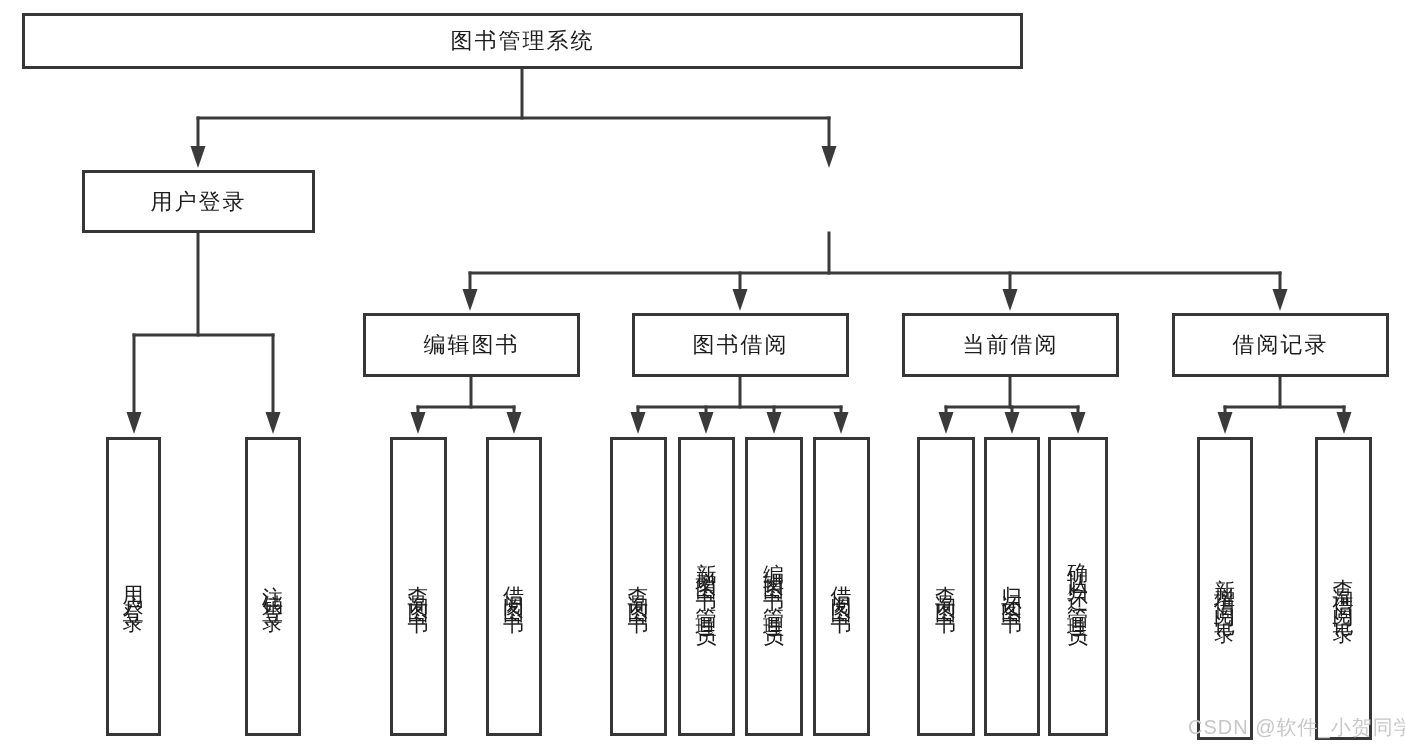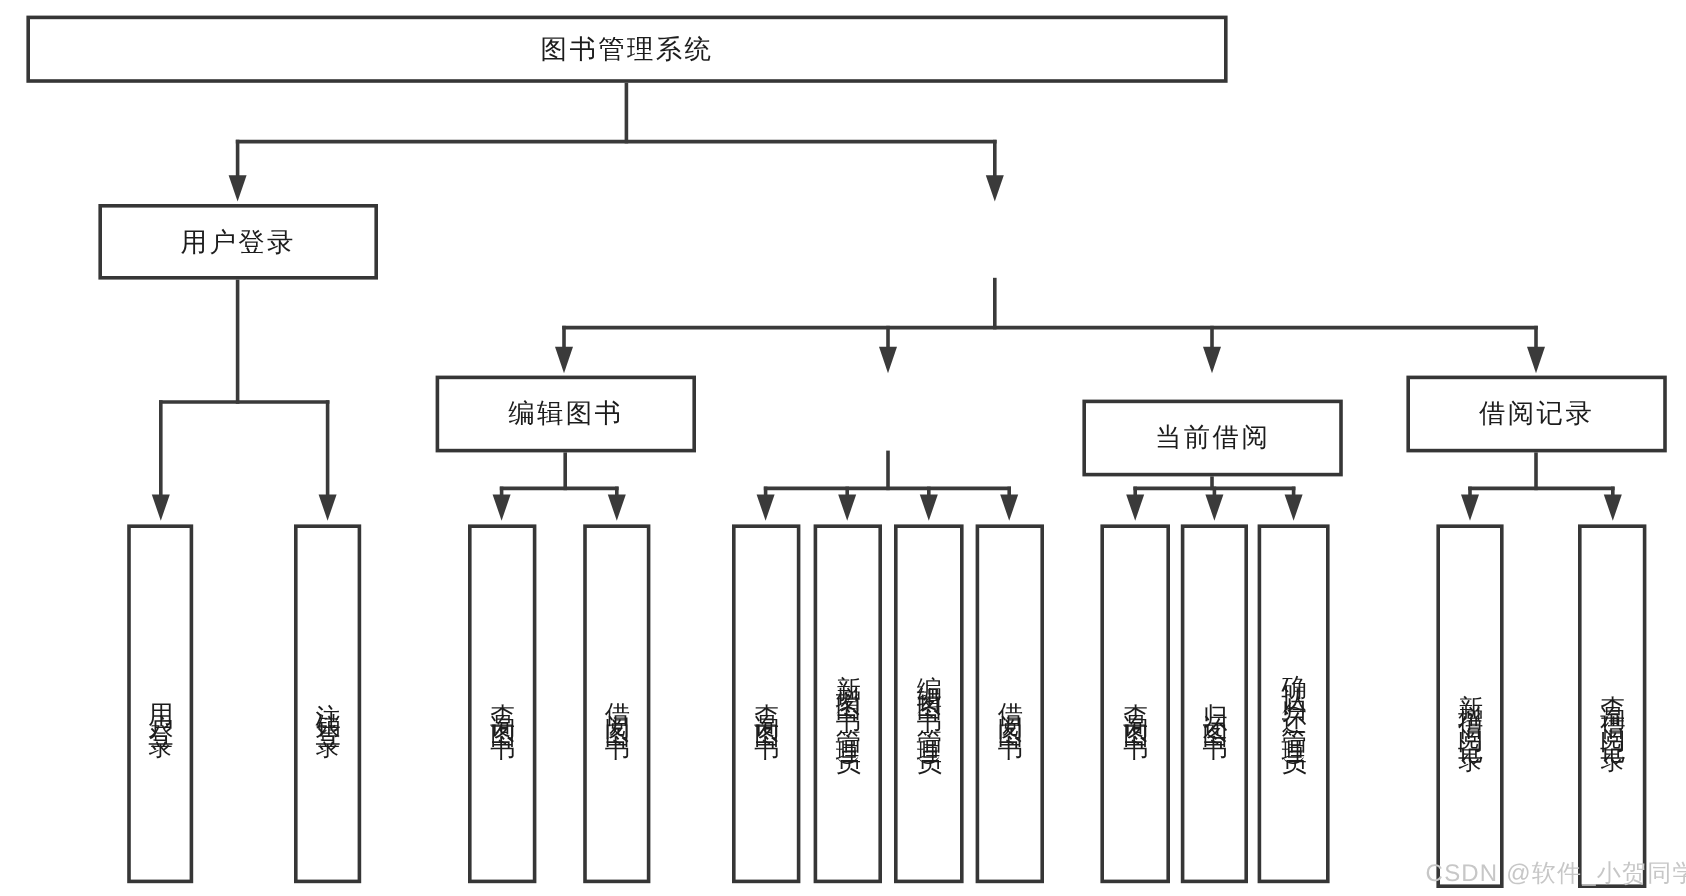--- a/index.html
+++ b/index.html
@@ -45,21 +45,21 @@
     white-space: normal;
   }
   
   #n-root           { left: 22px;   top: 13px;  width: 1001px; height: 56px; }
   
   #n-user-login     { left: 82px;   top: 170px; width: 233px;  height: 63px; }
   #n-book-mgmt      { left: 711px;  top: 170px; width: 236px;  height: 63px; }
   
   #n-new-book-rec   { left: 363px;  top: 313px; width: 217px;  height: 64px; }
   #n-book-borrow    { left: 632px;  top: 313px; width: 217px;  height: 64px; }
-  #n-current-borrow { left: 902px;  top: 313px; width: 217px;  height: 64px; margin-top: 20px; }
+  #n-current-borrow { left: 902px;  top: 313px; width: 217px;  height: 64px; }
   #n-borrow-records { left: 1172px; top: 313px; width: 217px;  height: 64px; }
   
   .leaf { top: 437px; height: 299px; }
   #n-login-leaf     { left: 106px;  width: 55px; }
   #n-logout-leaf    { left: 245px;  width: 56px; }
   #n-rec-query      { left: 390px;  width: 57px; }
   #n-rec-borrow     { left: 486px;  width: 56px; }
   #n-bb-query       { left: 610px;  width: 57px; }
   #n-bb-add         { left: 678px;  width: 57px; }
   #n-bb-edit        { left: 745px;  width: 58px; }
@@ -137,20 +137,21 @@
       <polygon points="1217.5,412 1232.5,412 1225,434" fill="#3a3a3a"></polygon>
       <line x1="1344" y1="407" x2="1344" y2="414" stroke="#3a3a3a" stroke-width="3" stroke-linecap="square"></line>
       <polygon points="1336.5,412 1351.5,412 1344,434" fill="#3a3a3a"></polygon>
     </svg>
 
   <div class="node" id="n-root">图书管理系统</div>
 
   <div class="node" id="n-user-login">用户登录</div>
 
   <div class="node" id="n-new-book-rec">编辑图书</div>
+  <div class="node" id="n-book-borrow">图书借阅</div>
   <div class="node" id="n-current-borrow">当前借阅</div>
   <div class="node" id="n-borrow-records">借阅记录</div>
 
   <div class="node vert leaf" id="n-login-leaf">用户登录</div>
   <div class="node vert leaf" id="n-logout-leaf">注销登录</div>
 
   <div class="node vert leaf" id="n-rec-query">查询图书</div>
   <div class="node vert leaf" id="n-rec-borrow">借阅图书</div>
 
   <div class="node vert leaf" id="n-bb-query">查询图书</div>

